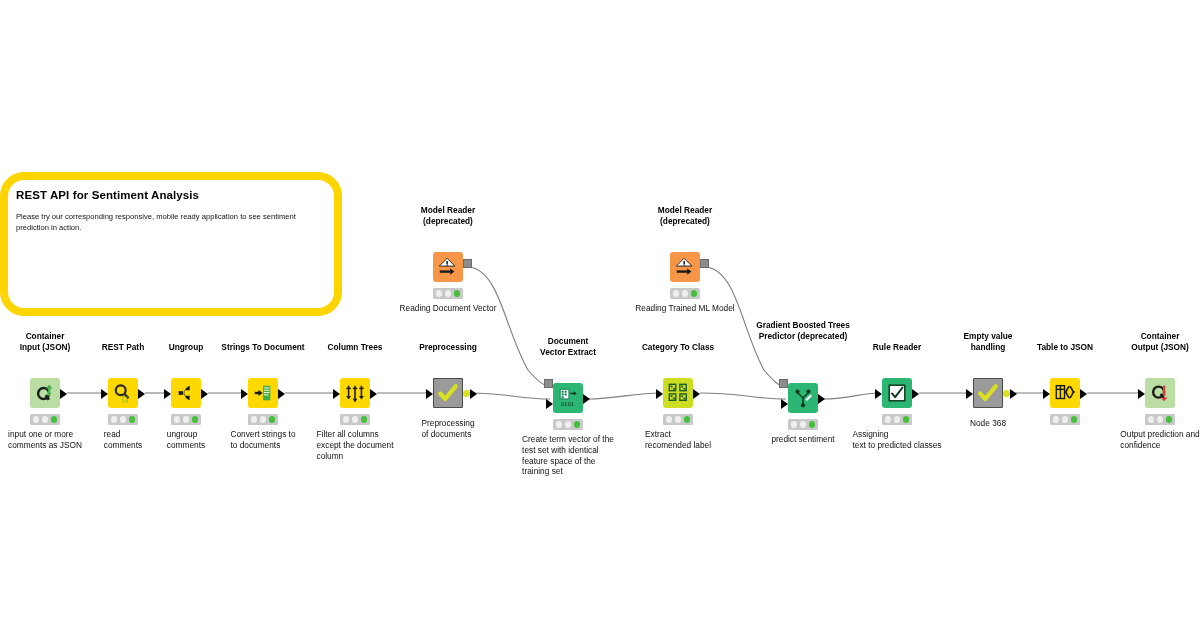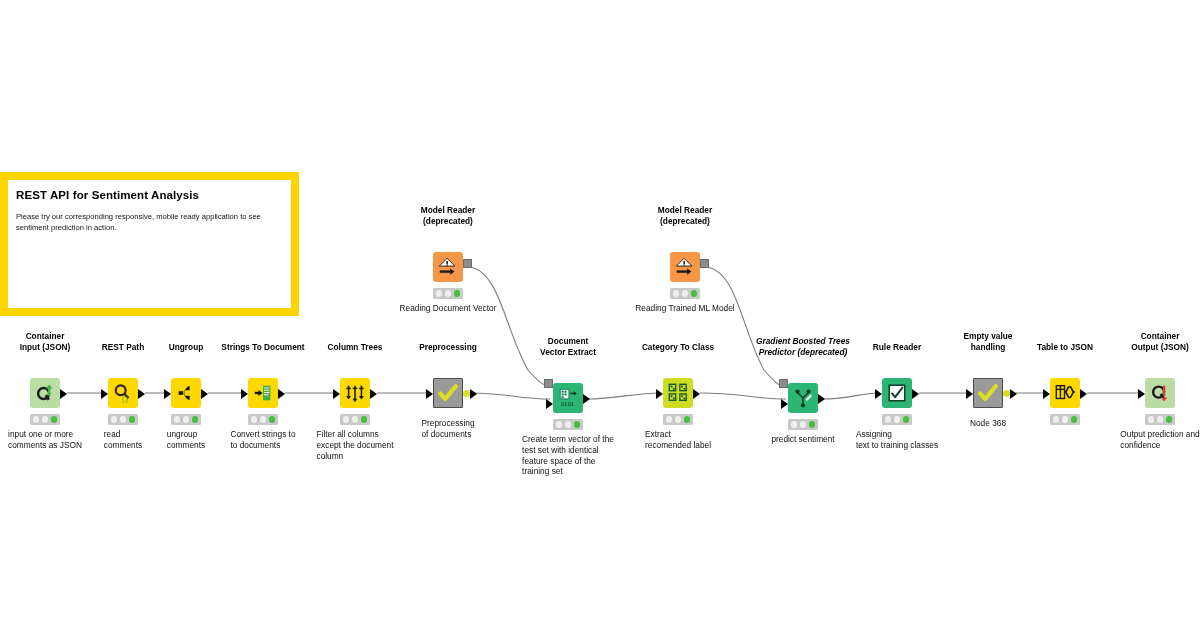--- a/index.html
+++ b/index.html
@@ -50,21 +50,21 @@
   .dot-out{position:absolute;width:7px;height:7px;border-radius:50%;
       background:#d9e021;top:12px;left:50%;margin-left:15px;}
 
   .ico{width:22px;height:22px;display:block;}
 </style>
 </head>
 <body>
 
 <div id="canvas">
 
-  <div class="annotation" style="left:0px;top:172px;width:299px;height:144px;">
+  <div class="annotation" style="left:0px;top:172px;width:342px;height:144px;border-radius:24px;">
     <div class="ann-title">REST API for Sentiment Analysis</div>
     <div class="ann-para">Please try our corresponding responsive, mobile ready application to see sentiment prediction in action.</div>
   </div>
 
   <svg class="wires" viewBox="0 0 1200 630">
     <g fill="none" stroke="#7d7d7d" stroke-width="1.1">
 
       <path d="M 67 393 L 105 393"></path>
       <path d="M 145 393 L 168 393"></path>
       <path d="M 208 393 L 245 393"></path>
@@ -343,21 +343,21 @@
     <div class="status">
       <i></i>
         <i></i>
         <i class="on"></i>
     </div>
     <div class="desc">Extract
 recomended label</div>
   </div>
 
   <div class="node plain" style="left:803px;top:383px;">
-    <div class="nlabel" style="bottom:26px;font-style:italic;">Gradient Boosted Trees
+    <div class="nlabel" style="bottom:42px;">Gradient Boosted Trees
 Predictor (deprecated)</div>
     <div class="nbox" style="background:#2BB673;">
       <svg class="ico" viewBox="0 0 24 24">
         <g stroke="#0d3a1e" stroke-width="1.6" fill="none">
           <path d="M12 19 L12 11"></path>
             <path d="M12 12 L6 6"></path>
             <path d="M12 12 L18 6"></path>
         </g>
         <g fill="#0d3a1e">
           <circle cx="6" cy="5" r="2.3"></circle>
@@ -395,21 +395,21 @@
       </div>
     <div class="port out">
         <div class="tri"></div>
       </div>
     <div class="status">
       <i></i>
         <i></i>
         <i class="on"></i>
     </div>
     <div class="desc">Assigning
-text to training classes</div>
+text to predicted classes</div>
   </div>
 
   <div class="node meta" style="left:988px;top:378px;">
     <div class="nlabel">Empty value
 handling</div>
     <div class="nbox">
       <svg class="ico" viewBox="0 0 24 24">
         <path d="M3.5 12.5 L9 18.5 L20.5 4.5" fill="none" stroke="#d9e021" stroke-width="4.6" stroke-linecap="round" stroke-linejoin="round"></path>
       </svg>
     </div>

